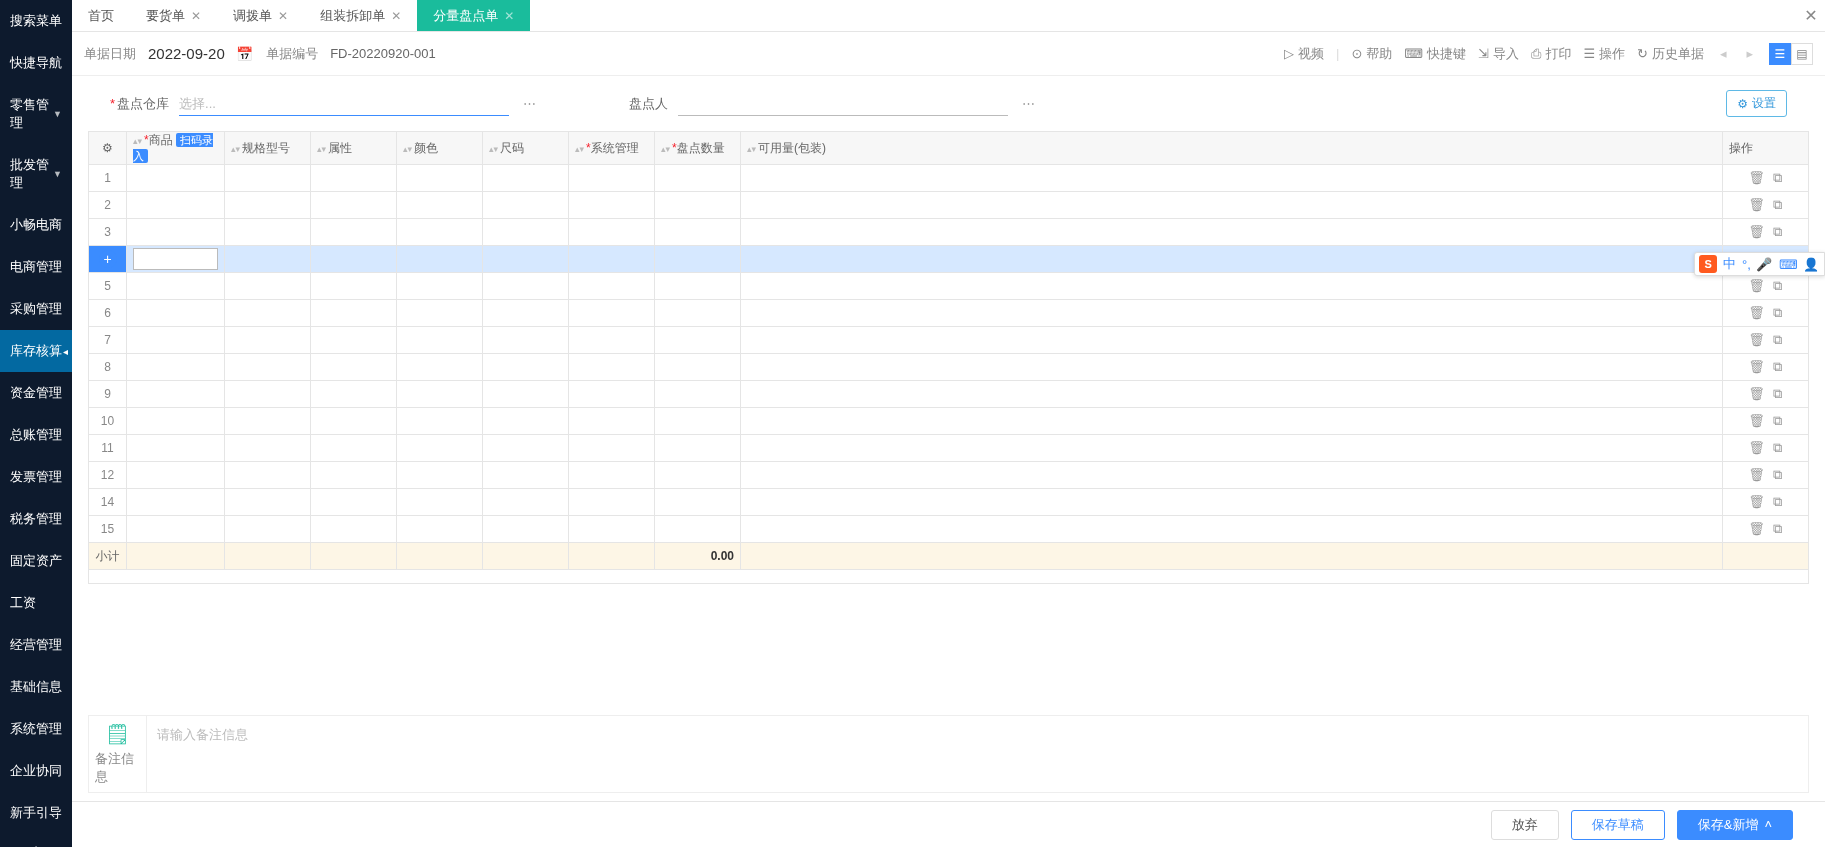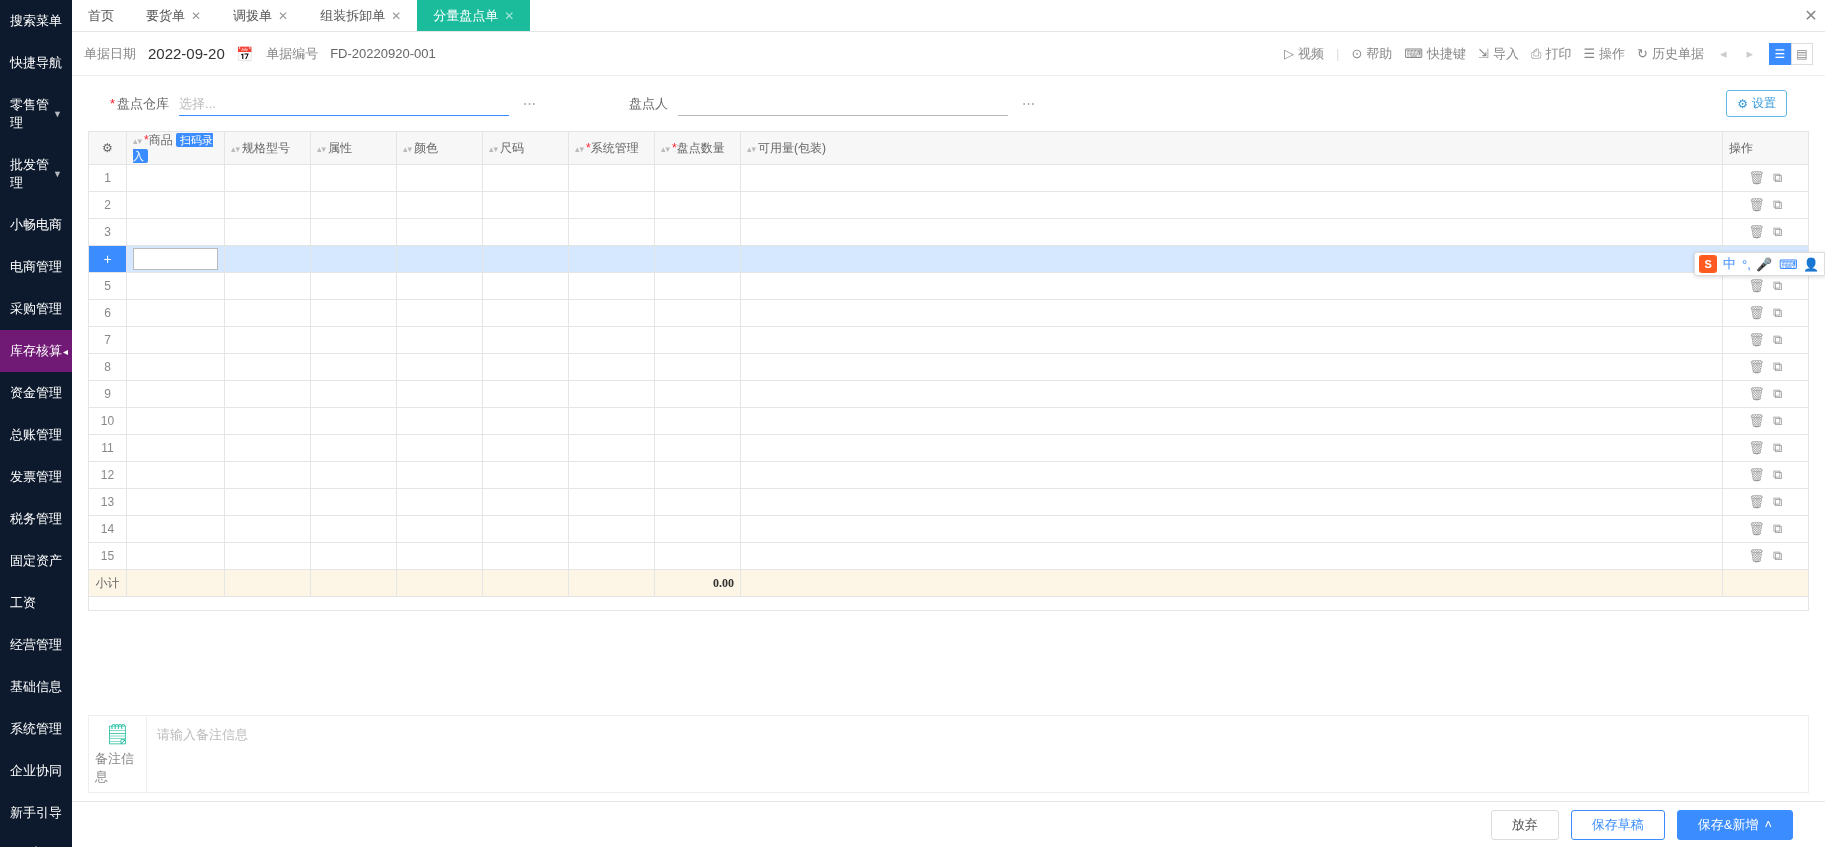--- a/index.html
+++ b/index.html
@@ -1,21 +1,21 @@
 <!DOCTYPE html>
 <html><head>
 <meta charset="utf-8">
 <style>
 * { margin: 0; padding: 0; box-sizing: border-box; font-family: "Microsoft YaHei", sans-serif; }
 body { width: 1825px; height: 847px; overflow: hidden; display: flex; font-size: 13px; color: #333; background: #fff; }
 
 
 .sidebar { width: 72px; height: 100%; background: #0d1a2d; color: #fff; display: flex; flex-direction: column; }
 .side-item { padding: 12px 10px; font-size: 13px; cursor: pointer; display: flex; align-items: center; justify-content: space-between; }
-.side-item.active { background: #701a75; position: relative; text-align: center; }
+.side-item.active { background: #0369a1; position: relative; text-align: center; }
 .side-item.active::after { content: "◂"; position: absolute; right: 4px; font-size: 10px; color: #fff; }
 .side-expand { font-size: 9px; opacity: .7; }
 .side-bottom { margin-top: auto; text-align: center; padding: 10px; }
 
 
 .main { flex: 1; display: flex; flex-direction: column; height: 100%; }
 
 
 .tabs { height: 32px; display: flex; align-items: stretch; border-bottom: 1px solid #e5e5e5; }
 .tab { padding: 0 16px; display: flex; align-items: center; gap: 6px; font-size: 13px; color: #555; cursor: pointer; }
@@ -56,21 +56,21 @@
 .th-req { color: #f5222d; }
 .col-gear { width: 38px; text-align: center !important; }
 .col-idx { width: 38px; text-align: center; color: #888; }
 .col-act { width: 86px; text-align: center; }
 .tbl tbody tr.sel { background: #d6e8ff; }
 .tbl tbody tr.sel .col-idx { background: #3b8cff; }
 .add-circle { width: 18px; height: 18px; border-radius: 50%; background: #3b8cff; color: #fff; display: inline-flex; align-items: center; justify-content: center; font-size: 14px; line-height: 1; }
 .cell-input { width: 100%; height: 22px; border: 1px solid #bbb; background: #fff; }
 .act-ic { color: #999; margin: 0 4px; cursor: pointer; font-size: 13px; }
 .scan-chip { background: #3b8cff; color: #fff; padding: 1px 4px; border-radius: 2px; font-size: 11px; }
-.subtotal td { background: #fdf6e6; font-family: Liberation Serif, serif; }
+.subtotal td { background: #fdf6e6; }
 .subtotal .lbl { text-align: center; color: #666; }
 .subtotal .val { text-align: right; font-weight: bold; }
 .scroll-track { height: 14px; border: 1px solid #e5e5e5; border-top: none; position: relative; }
 
 
 .remark { display: flex; align-items: stretch; margin: 8px 16px; border: 1px solid #eee; }
 .remark-side { width: 58px; display: flex; flex-direction: column; align-items: center; justify-content: center; border-right: 1px solid #eee; color: #888; gap: 4px; padding: 6px; }
 .remark-ic { color: #1abc9c; font-size: 20px; }
 .remark-in { flex: 1; border: none; padding: 10px; font-size: 13px; resize: none; }
 .remark-in::placeholder { color: #bbb; }
@@ -383,32 +383,20 @@
             <td></td>
             <td></td>
             <td></td>
             <td></td>
             <td></td>
             <td></td>
             <td></td>
             <td class="col-act"><span class="act-ic">🗑</span><span class="act-ic">⧉</span></td>
           </tr>
           <tr>
-            <td class="col-idx">13</td>
-            <td></td>
-            <td></td>
-            <td></td>
-            <td></td>
-            <td></td>
-            <td></td>
-            <td></td>
-            <td></td>
-            <td class="col-act"><span class="act-ic">🗑</span><span class="act-ic">⧉</span></td>
-          </tr>
-          <tr>
             <td class="col-idx">14</td>
             <td></td>
             <td></td>
             <td></td>
             <td></td>
             <td></td>
             <td></td>
             <td></td>
             <td></td>
             <td class="col-act"><span class="act-ic">🗑</span><span class="act-ic">⧉</span></td>

